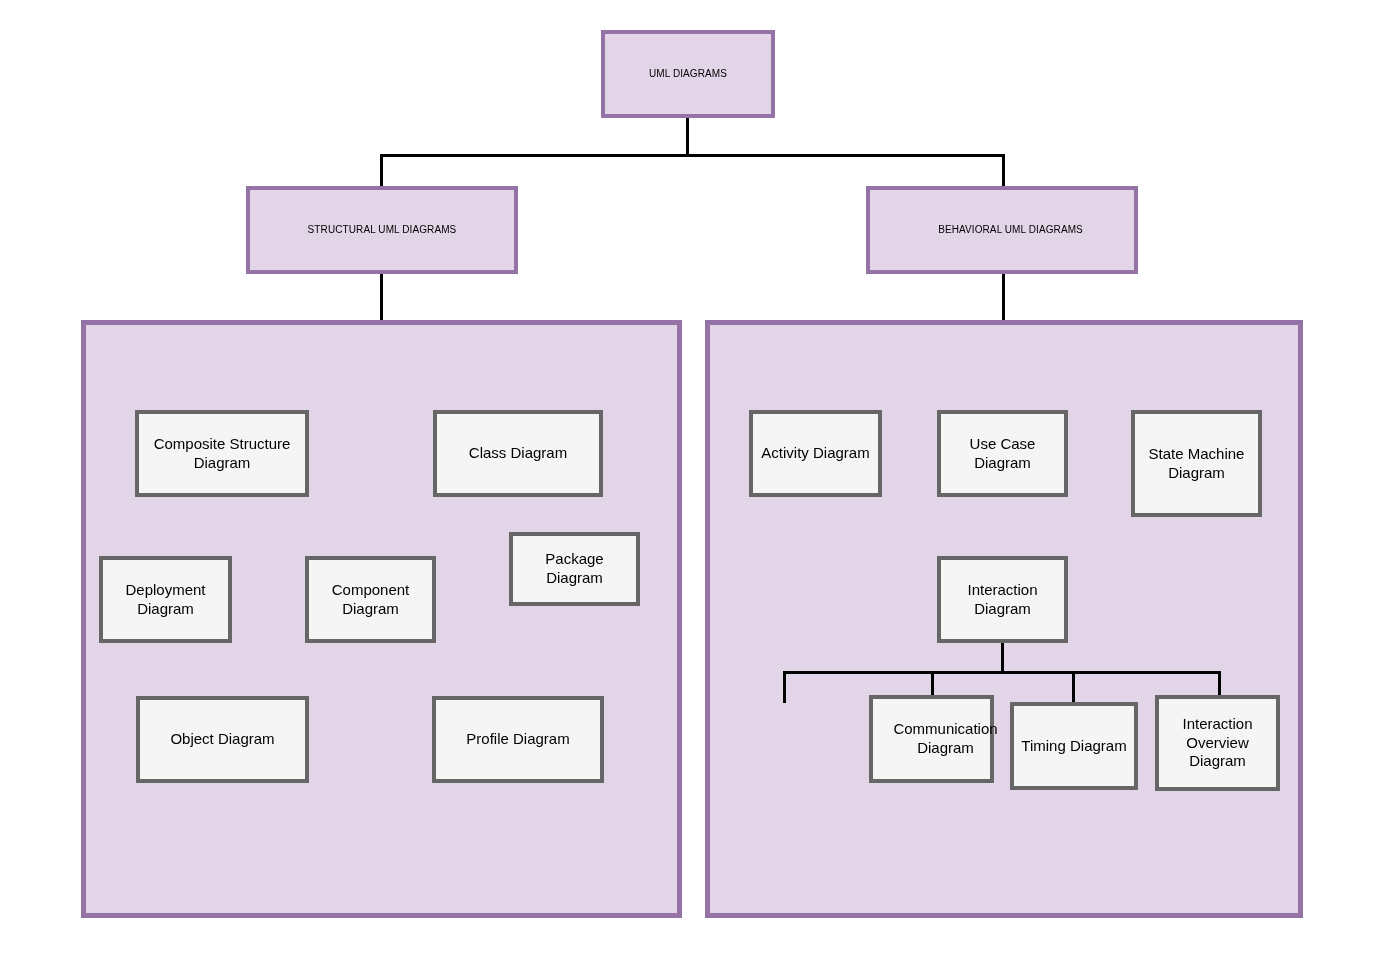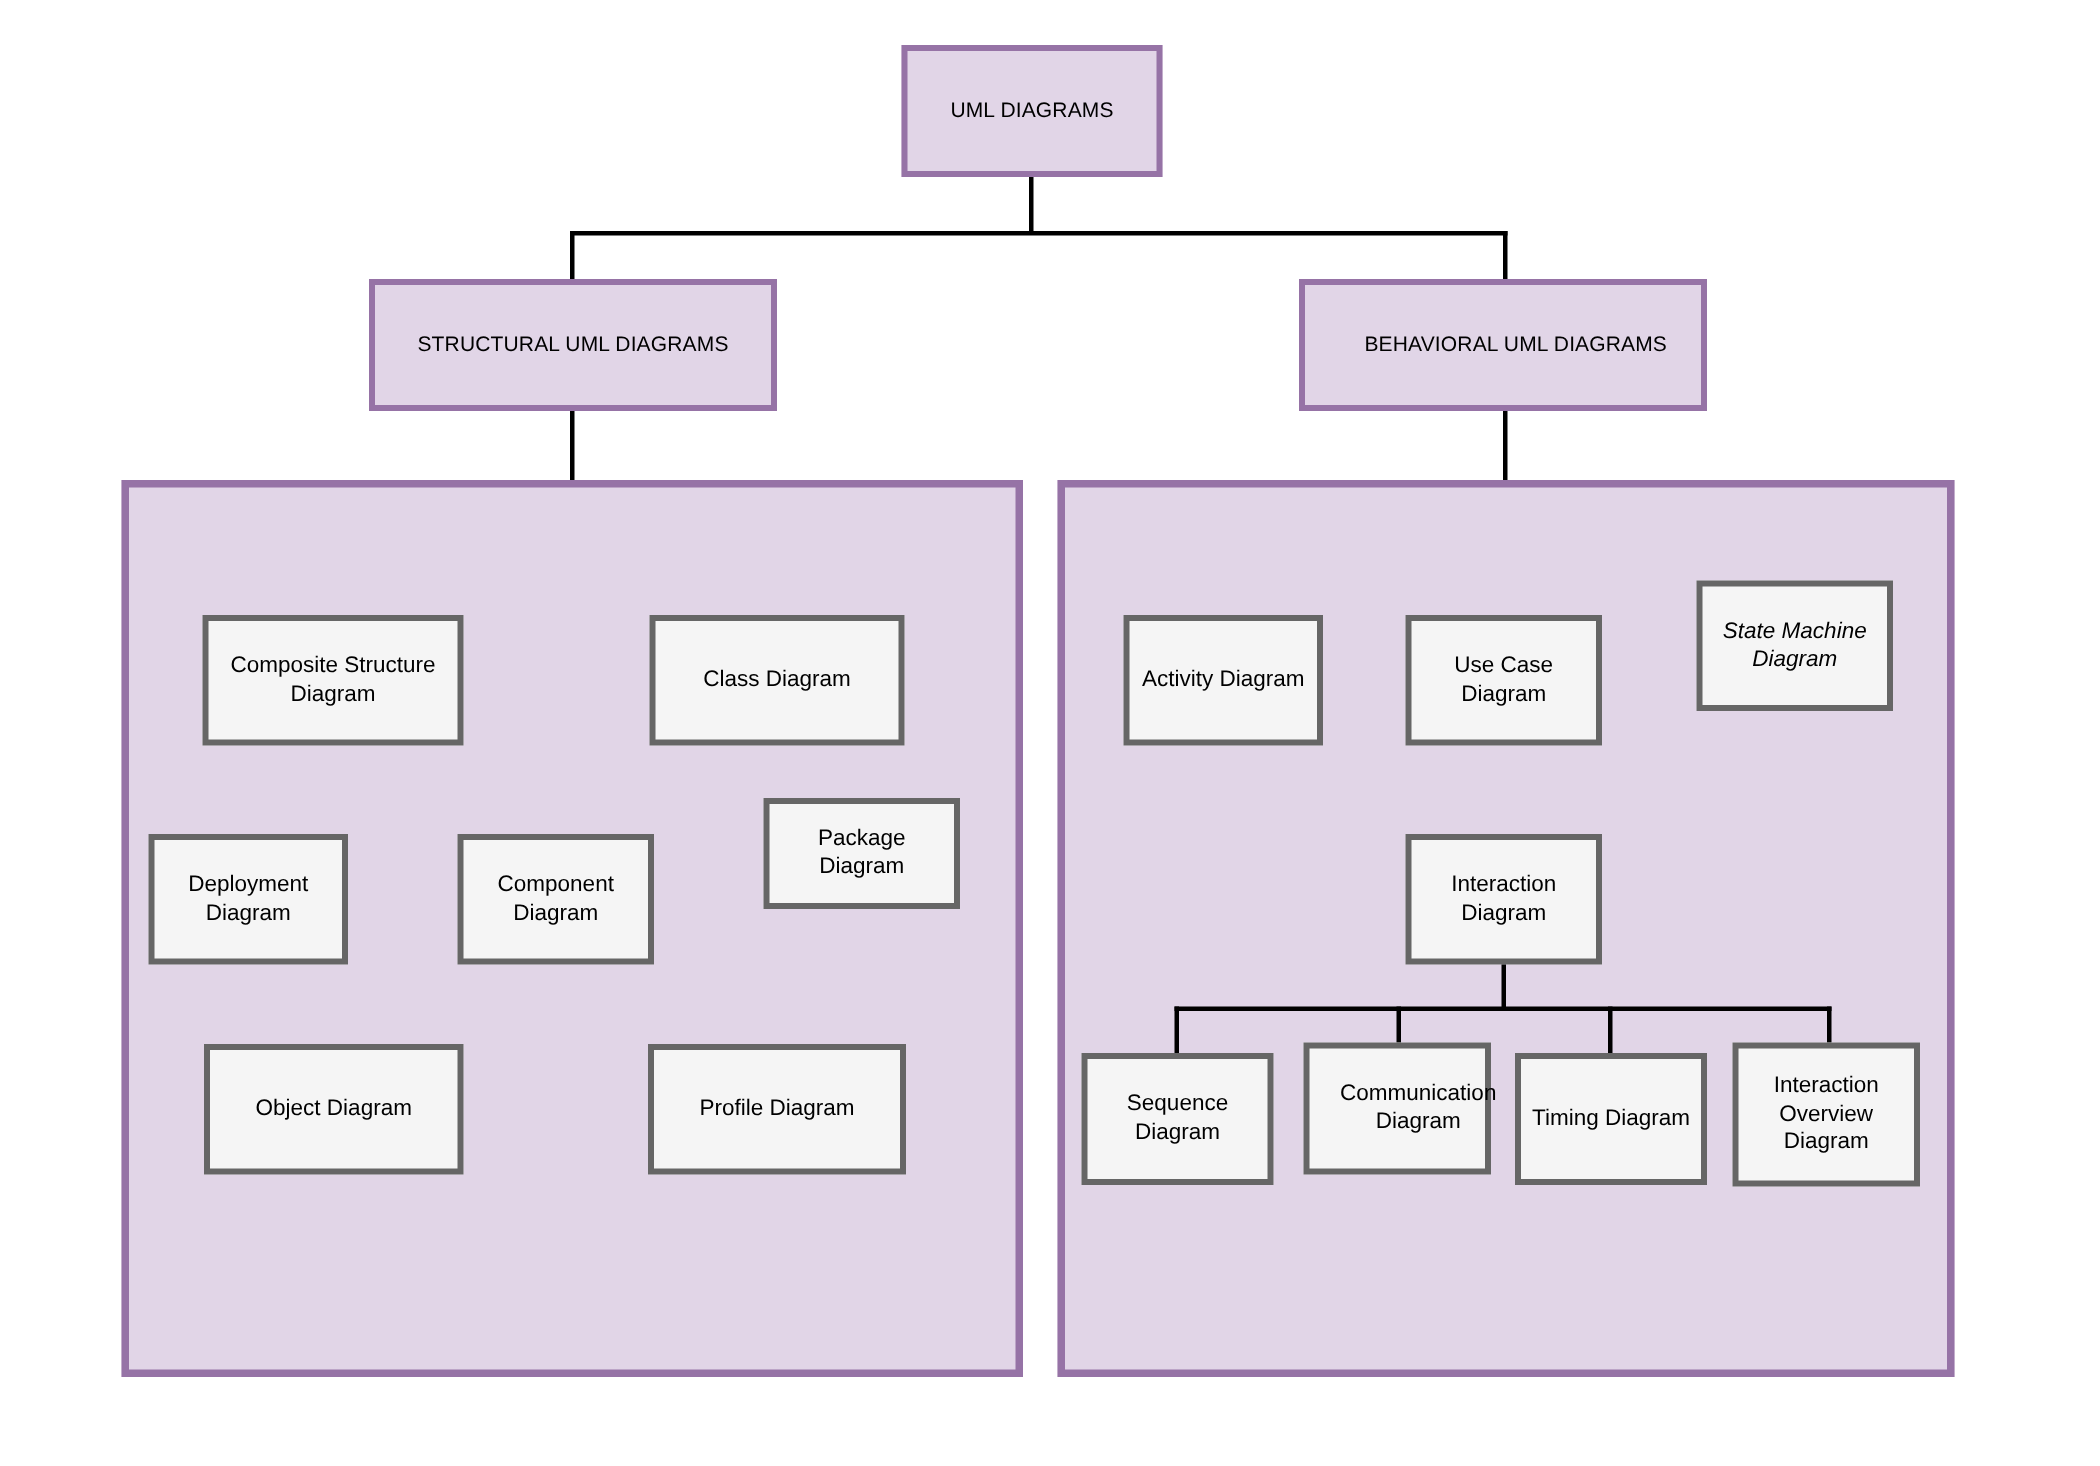--- a/index.html
+++ b/index.html
@@ -29,21 +29,21 @@
     text-align: center;
     line-height: 1.25;
     color: #000000;
     white-space: nowrap;
   }
 
   
   .node.purple {
     background: #e1d5e7;
     border: 4px solid #9673a6;
-    font-size: 14px;
+    font-size: 10px;
     letter-spacing: 0.1px;
   }
 
   
   .node.grey {
     background: #f5f5f5;
     border: 4px solid #666666;
     font-size: 15px;
   }
   .node.grey .label {
@@ -124,38 +124,35 @@
   </div>
 
   <div class="panel" style="left:705px; top:320px; width:598px; height:598px;"></div>
 
   <div class="node grey overflow" style="left:749px; top:410px; width:133px; height:87px;">
     <span class="label">Activity Diagram</span>
   </div>
   <div class="node grey" style="left:937px; top:410px; width:131px; height:87px;">
     <span class="label">Use Case Diagram</span>
   </div>
-  <div class="node grey" style="left:1131px; top:387px; width:131px; height:87px;font-style:italic;">
+  <div class="node grey" style="left:1131px; top:410px; width:131px; height:107px;">
     <span class="label">State Machine Diagram</span>
   </div>
 
   <div class="node grey" style="left:937px; top:556px; width:131px; height:87px;">
     <span class="label">Interaction Diagram</span>
   </div>
 
   <div class="line v" style="left:1001px; top:643px; width:3px; height:29px;"></div>
   <div class="line h" style="left:783px; top:671px; width:438px; height:3px;"></div>
   <div class="line v" style="left:783px; top:671px; width:3px; height:32px;"></div>
   <div class="line v" style="left:931px; top:671px; width:3px; height:25px;"></div>
   <div class="line v" style="left:1072px; top:671px; width:3px; height:32px;"></div>
   <div class="line v" style="left:1218px; top:671px; width:3px; height:26px;"></div>
 
-  <div class="node grey" style="left:721px; top:702px; width:128px; height:88px;">
-    <span class="label">Sequence Diagram</span>
-  </div>
   <div class="node grey" style="left:869px; top:695px; width:125px; height:88px;padding-left:28px;">
     <span class="label">Communication Diagram</span>
   </div>
   <div class="node grey overflow" style="left:1010px; top:702px; width:128px; height:88px;">
     <span class="label">Timing Diagram</span>
   </div>
   <div class="node grey" style="left:1155px; top:695px; width:125px; height:96px;">
     <span class="label">Interaction Overview Diagram</span>
   </div>
 

